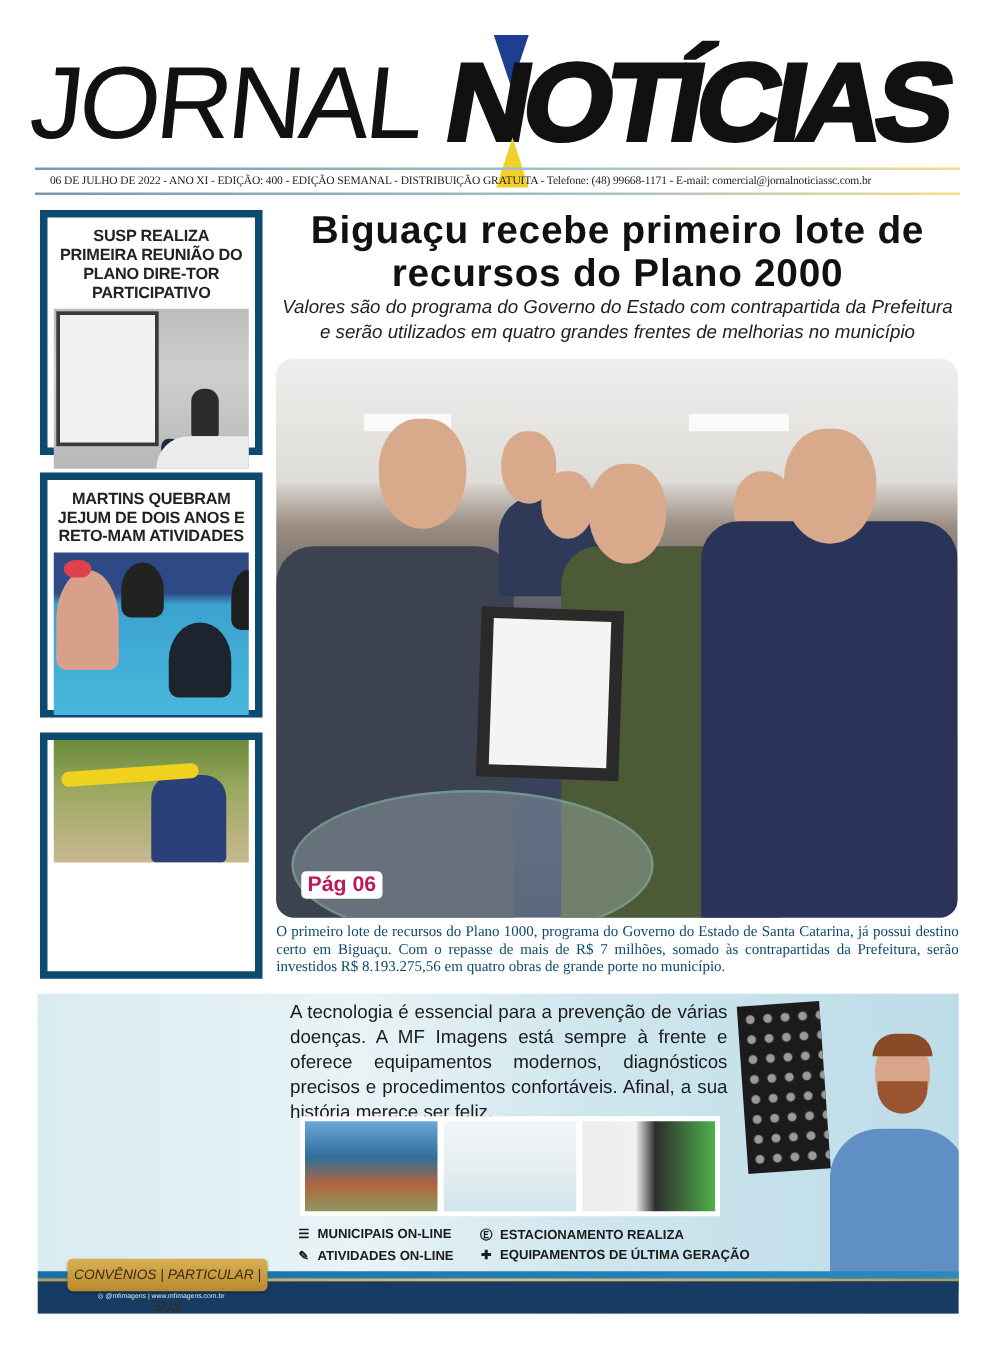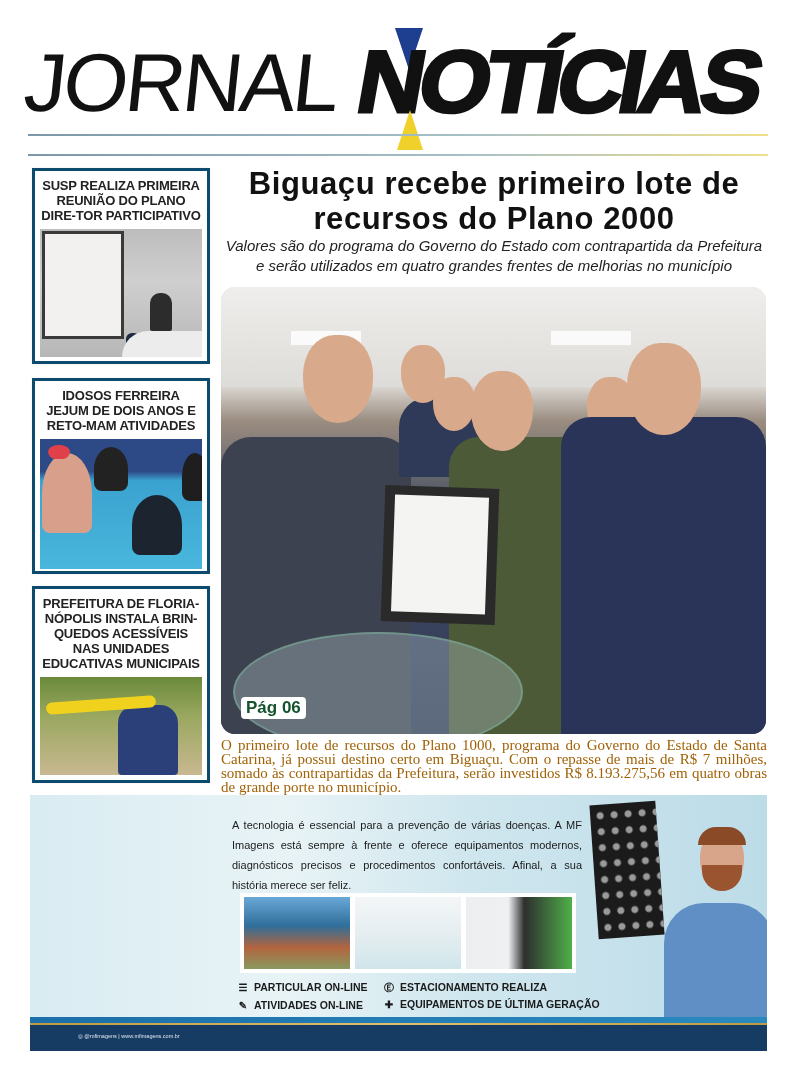--- a/index.html
+++ b/index.html
@@ -12,21 +12,21 @@
   .tri-blue { position: absolute; left: 367px; top: 6px; width: 0; height: 0; border-left: 14px solid transparent; border-right: 14px solid transparent; border-top: 42px solid #1e3f8f; }
   .tri-yellow { position: absolute; left: 369px; top: 88px; width: 0; height: 0; border-left: 13px solid transparent; border-right: 13px solid transparent; border-bottom: 40px solid #f0d02a; }
 
   .infobar { position: absolute; left: 28px; top: 134px; width: 740px; height: 22px; }
   .infobar .rule { position: absolute; left: 0; width: 740px; height: 2px; background: linear-gradient(90deg, #7c98a8, #a8c0c8 60%, #f0e08a); }
   .infobar .rule.top { top: 0; }
   .infobar .rule.bot { bottom: 0; }
   .infobar .txt { position: absolute; left: 12px; top: 5px; font-family: "Liberation Serif", serif; font-size: 9.2px; color: #222; white-space: nowrap; letter-spacing: -0.1px; }
 
   
-  .card { position: absolute; left: 32px; width: 178px; background: #fff; border: 3px solid #0c4a6e; box-shadow: 0 0 2px rgba(0,0,0,0.08); }
+  .card { position: absolute; left: 32px; width: 178px; background: #fff; border: 6px solid #0c4a6e; box-shadow: 0 0 2px rgba(0,0,0,0.08); }
   .card .ctitle { font-weight: bold; font-size: 13px; line-height: 15px; text-align: center; color: #222; padding: 7px 6px 6px; letter-spacing: -0.2px; }
   .card .cimg { margin: 0 5px 5px; position: relative; overflow: hidden; }
   .card1 { top: 168px; height: 196px; }
   .card2 { top: 378px; height: 196px; }
   .card3 { top: 586px; height: 197px; }
 
   
   .img-meeting { height: 128px; background: linear-gradient(180deg,#bcbcbc 0%,#cfcfcf 40%,#b7b7b7 100%); }
   .img-meeting .screen { position: absolute; left: 2px; top: 2px; width: 82px; height: 108px; background: #f3f1ef; border: 3px solid #3a3a3a; }
   .img-meeting .table { position: absolute; left: 82px; right: 0; bottom: 0; height: 26px; background: #ececec; border-radius: 30px 0 0 0; }
@@ -49,36 +49,36 @@
   .mainphoto { position: absolute; left: 221px; top: 287px; width: 545px; height: 447px; overflow: hidden;
     background: linear-gradient(180deg,#e8e6e3 0%,#dcd9d4 22%,#9a8c80 30%,#5a5e68 45%,#3c4560 70%,#2e3650 100%);
     border-radius: 14px; }
   .mainphoto .ceil { position: absolute; left: 0; top: 0; width: 100%; height: 100px; background: linear-gradient(180deg,#efeeec,#dedcd8); }
   .mainphoto .light { position: absolute; top: 44px; height: 14px; background: #fafafa; }
   .mainphoto .suit { position: absolute; border-radius: 30px 30px 0 0; }
   .mainphoto .face { position: absolute; border-radius: 45% 45% 50% 50%; background: #d9a98c; }
   .mainphoto .doc { position: absolute; left: 162px; top: 200px; width: 114px; height: 136px; background: #2a2a2a; transform: rotate(2deg); }
   .mainphoto .doc .paper { position: absolute; left: 10px; top: 9px; right: 10px; bottom: 10px; background: #f4f4f2; }
   .mainphoto .glass { position: absolute; left: 12px; top: 345px; width: 290px; height: 120px; border-radius: 50%; background: rgba(180,200,205,0.35); border: 2px solid rgba(120,170,150,0.6); }
-  .pagtag { position: absolute; left: 241px; top: 697px; font-weight: bold; font-size: 17px; color: #14532d; background: #fff; padding: 1px 5px; border-radius: 4px; }
-
-  .lead { position: absolute; left: 221px; top: 738px; width: 546px; font-family: "Liberation Serif", serif; font-size: 15px; line-height: 14px; color: #a16207; text-align: justify; }
+  .pagtag { position: absolute; left: 241px; top: 697px; font-weight: bold; font-size: 17px; color: #be185d; background: #fff; padding: 1px 5px; border-radius: 4px; }
+
+  .lead { position: absolute; left: 221px; top: 738px; width: 546px; font-family: "Liberation Serif", serif; font-size: 12px; line-height: 14px; color: #0c4a6e; text-align: justify; }
 
   
   .ad { position: absolute; left: 30px; top: 795px; width: 737px; height: 256px; overflow: hidden;
     background: linear-gradient(90deg,#d9ecf2 0%,#e8f3f6 35%,#cfe6ee 60%,#bcdce8 100%); }
   .ad-logo { position: absolute; left: 0; top: 0; width: 200px; height: 215px; }
   .arc { position: absolute; border: 9px solid #1f5f9a; border-bottom: none; border-left-color: transparent; border-right-color: transparent; border-radius: 50% 50% 0 0; }
   .drop { position: absolute; left: 80px; top: 56px; width: 40px; height: 40px; background: #1f5f9a; border-radius: 50% 50% 50% 0; transform: rotate(-45deg); }
   .mf { position: absolute; left: 28px; top: 62px; font-weight: bold; font-size: 98px; letter-spacing: -14px; color: #1d3a6e; line-height: 100px; transform: scaleX(1.05); }
   .imagens { position: absolute; left: 25px; top: 158px; font-weight: bold; font-size: 32px; letter-spacing: -1px; color: #1d3a6e; }
   .resp { position: absolute; left: 25px; top: 198px; font-size: 4.5px; color: #333; white-space: nowrap; }
   .convenios { position: absolute; left: 24px; top: 212px; width: 160px; height: 26px; border-radius: 4px;
     background: linear-gradient(180deg,#d8b052,#b98a2e); color: #3a2a10; font-style: italic; font-size: 11px; text-align: center; line-height: 26px; box-shadow: 0 1px 2px rgba(0,0,0,0.3); z-index: 3; }
-  .ad-body { position: absolute; left: 202px; top: 20px; width: 350px; font-size: 11px; line-height: 20px; color: #1b1b1b; text-align: justify; }
+  .ad-body { position: absolute; left: 202px; top: 5px; width: 350px; font-size: 15px; line-height: 20px; color: #1b1b1b; text-align: justify; }
   .thumbs { position: absolute; left: 210px; top: 98px; width: 336px; height: 80px; background: #fff; padding: 4px; display: flex; gap: 5px; }
   .thumbs .t { flex: 1; height: 72px; }
   .t1 { background: linear-gradient(180deg,#6aa8d8 0%,#2f6f9a 40%,#b2643e 70%,#8a9a60 100%); }
   .t2 { background: linear-gradient(180deg,#f3f6f7 0%,#e6eef1 50%,#cfe5ea 100%); position: relative; }
   .t3 { background: linear-gradient(90deg,#eceef0 0%,#eef0f2 40%,#2e2e2e 55%,#4fb04a 100%); }
   .features { position: absolute; left: 206px; top: 186px; width: 380px; font-weight: bold; font-size: 10.5px; color: #1b1b1b; }
   .feat { position: absolute; white-space: nowrap; }
   .feat .ic { display: inline-block; width: 14px; margin-right: 4px; text-align: center; font-size: 10px; }
   .doctor { position: absolute; left: 560px; top: 0; width: 177px; height: 228px; }
   .xray { position: absolute; left: 4px; top: 8px; width: 66px; height: 134px; background: #1b1b1b; transform: rotate(-4deg);
@@ -97,47 +97,47 @@
 <body>
 
 <div class="masthead">
   <div class="tri-blue"></div>
   <div class="logo-jornal">JORNAL</div>
   <div class="logo-noticias">NOTÍCIAS</div>
   <div class="tri-yellow"></div>
 </div>
 <div class="infobar">
   <div class="rule top"></div>
+  <div class="txt">06 DE JULHO DE 2022 - ANO XI - EDIÇÃO: 400 - EDIÇÃO SEMANAL - DISTRIBUIÇÃO GRATUITA - Telefone: (48) 99668-1171 - E-mail: comercial@jornalnoticiassc.com.br</div>
   <div class="rule bot"></div>
 </div>
 
 <div class="card card1">
   <div class="ctitle">SUSP REALIZA PRIMEIRA REUNIÃO DO PLANO DIRE-TOR PARTICIPATIVO</div>
   <div class="cimg img-meeting">
     <div class="screen"></div>
     <div class="person"></div>
     <div class="chair" style="left:86px"></div>
     <div class="chair" style="left:104px"></div>
     <div class="table"></div>
   </div>
 </div>
 
 <div class="card card2">
-  <div class="ctitle">IDOSOS FERREIRA JEJUM DE DOIS ANOS E RETO-MAM ATIVIDADES</div>
+  <div class="ctitle">MARTINS QUEBRAM JEJUM DE DOIS ANOS E RETO-MAM ATIVIDADES</div>
   <div class="cimg img-pool">
     <div class="swimmer" style="left:2px;top:14px;width:50px;height:80px;background:#d8a08a"></div>
     <div class="swimmer" style="left:8px;top:6px;width:22px;height:14px;background:#e0404a"></div>
     <div class="swimmer" style="left:54px;top:8px;width:34px;height:44px;background:#222"></div>
     <div class="swimmer" style="left:92px;top:56px;width:50px;height:60px;background:#1c2430"></div>
     <div class="swimmer" style="left:142px;top:14px;width:26px;height:48px;background:#1e1e1e"></div>
   </div>
 </div>
 
 <div class="card card3">
-  <div class="ctitle">PREFEITURA DE FLORIA-NÓPOLIS INSTALA BRIN-QUEDOS ACESSÍVEIS NAS UNIDADES EDUCATIVAS MUNICIPAIS</div>
   <div class="cimg img-play">
     <div class="kid"></div>
     <div class="bar"></div>
   </div>
 </div>
 
 <h1 class="headline">Biguaçu recebe primeiro lote de recursos do Plano 2000</h1>
 <p class="subhead">Valores são do programa do Governo do Estado com contrapartida da Prefeitura e serão utilizados em quatro grandes frentes de melhorias no município</p>
 
 <div class="mainphoto">
@@ -157,32 +157,33 @@
   <div class="doc">
       <div class="paper"></div>
     </div>
   <div class="glass"></div>
 </div>
 <div class="pagtag">Pág 06</div>
 
 <p class="lead">O primeiro lote de recursos do Plano 1000, programa do Governo do Estado de Santa Catarina, já possui destino certo em Biguaçu. Com o repasse de mais de R$ 7 milhões, somado às contrapartidas da Prefeitura, serão investidos R$ 8.193.275,56 em quatro obras de grande porte no município.</p>
 
 <div class="ad">
+  <div class="convenios">CONVÊNIOS | PARTICULAR | SUS</div>
 
   <p class="ad-body">A tecnologia é essencial para a prevenção de várias doenças. A MF Imagens está sempre à frente e oferece equipamentos modernos, diagnósticos precisos e procedimentos confortáveis. Afinal, a sua história merece ser feliz.</p>
 
   <div class="thumbs">
     <div class="t t1"></div>
     <div class="t t2"></div>
     <div class="t t3"></div>
   </div>
 
   <div class="features">
     <div class="feat" style="left:0;top:0">
-      <span class="ic">☰</span><span>PARTICULAR ON-LINE</span>
+      <span class="ic">☰</span><span>MUNICIPAIS ON-LINE</span>
     </div>
     <div class="feat" style="left:146px;top:0">
       <span class="ic">Ⓔ</span><span>ESTACIONAMENTO REALIZA</span>
     </div>
     <div class="feat" style="left:0;top:18px">
       <span class="ic">✎</span><span>ATIVIDADES ON-LINE</span>
     </div>
     <div class="feat" style="left:146px;top:17px">
       <span class="ic">✚</span><span>EQUIPAMENTOS DE ÚLTIMA GERAÇÃO</span>
     </div>

